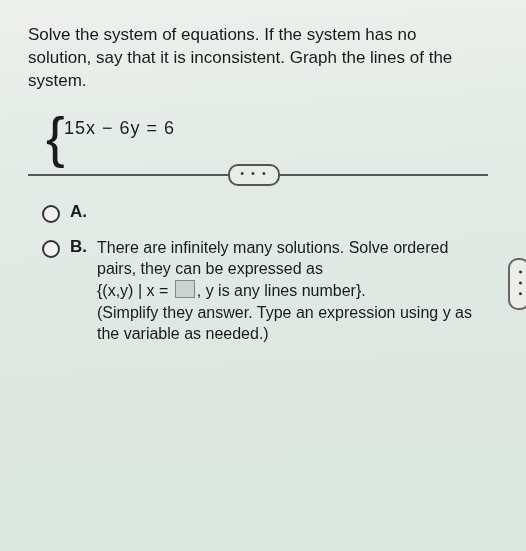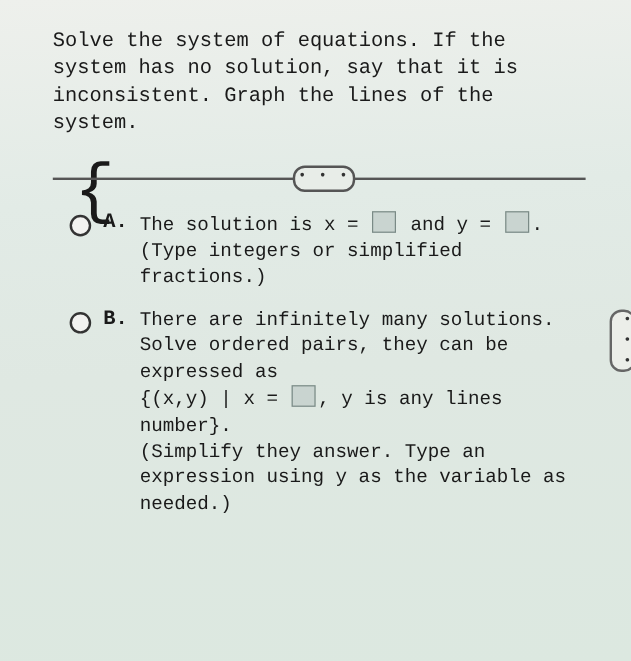--- a/index.html
+++ b/index.html
@@ -6,27 +6,26 @@
     margin: 0;
     padding: 0;
     width: 526px;
     height: 551px;
     font-family: Arial, Helvetica, sans-serif;
     background: #e8ede8;
     position: relative;
     overflow: hidden;
   }
   .page {
-    padding: 24px 28px 20px 44px;
+    padding: 24px 28px 20px 28px;
     color: #1a1a1a;
     background: linear-gradient(177deg, #eef0ec 0%, #e2ebe6 30%, #dfe8e2 55%, #dce8e0 100%);
     height: 100%;
     box-sizing: border-box;
     position: relative;
-    font-family: Liberation Mono, monospace;
   }
   .prompt {
     font-size: 17px;
     line-height: 1.35;
     max-width: 440px;
   }
   .equations {
     margin: 22px 0 10px 18px;
     font-size: 18px;
     letter-spacing: 1px;
@@ -123,36 +122,34 @@
 </style>
 </head>
 <body>
 
 <div class="page">
 
   <div class="prompt">Solve the system of equations. If the system has no solution, say that it is inconsistent. Graph the lines of the system.</div>
 
   <div class="equations">
     <span class="brace">{</span>
+    <div class="eqrow">15x  −  6y  =  6</div>
   </div>
 
   <div class="sep-wrap">
     <div class="sep-line"></div>
     <div class="pill">• • •</div>
   </div>
 
 
   <div class="choices">
 
     <div class="choice">
       <div class="radio"></div>
       <div class="chlabel">A.</div>
-      <div class="chtext">
-        <span>The solution is x = </span><span class="ansbox"></span><span> and y = </span><span class="ansbox"></span><span>. (Type integers or simplified fractions.)</span>
-      </div>
     </div>
 
     <div class="choice">
       <div class="radio"></div>
       <div class="chlabel">B.</div>
       <div class="chtext">
         <span>There are infinitely many solutions. Solve ordered pairs, they can be expressed as</span><br>
         <span>{(x,y) | x = </span><span class="ansbox"></span><span>, y is any lines number}.</span><br>
         <span>(Simplify they answer. Type an expression using y as the variable as needed.)</span>
       </div>

